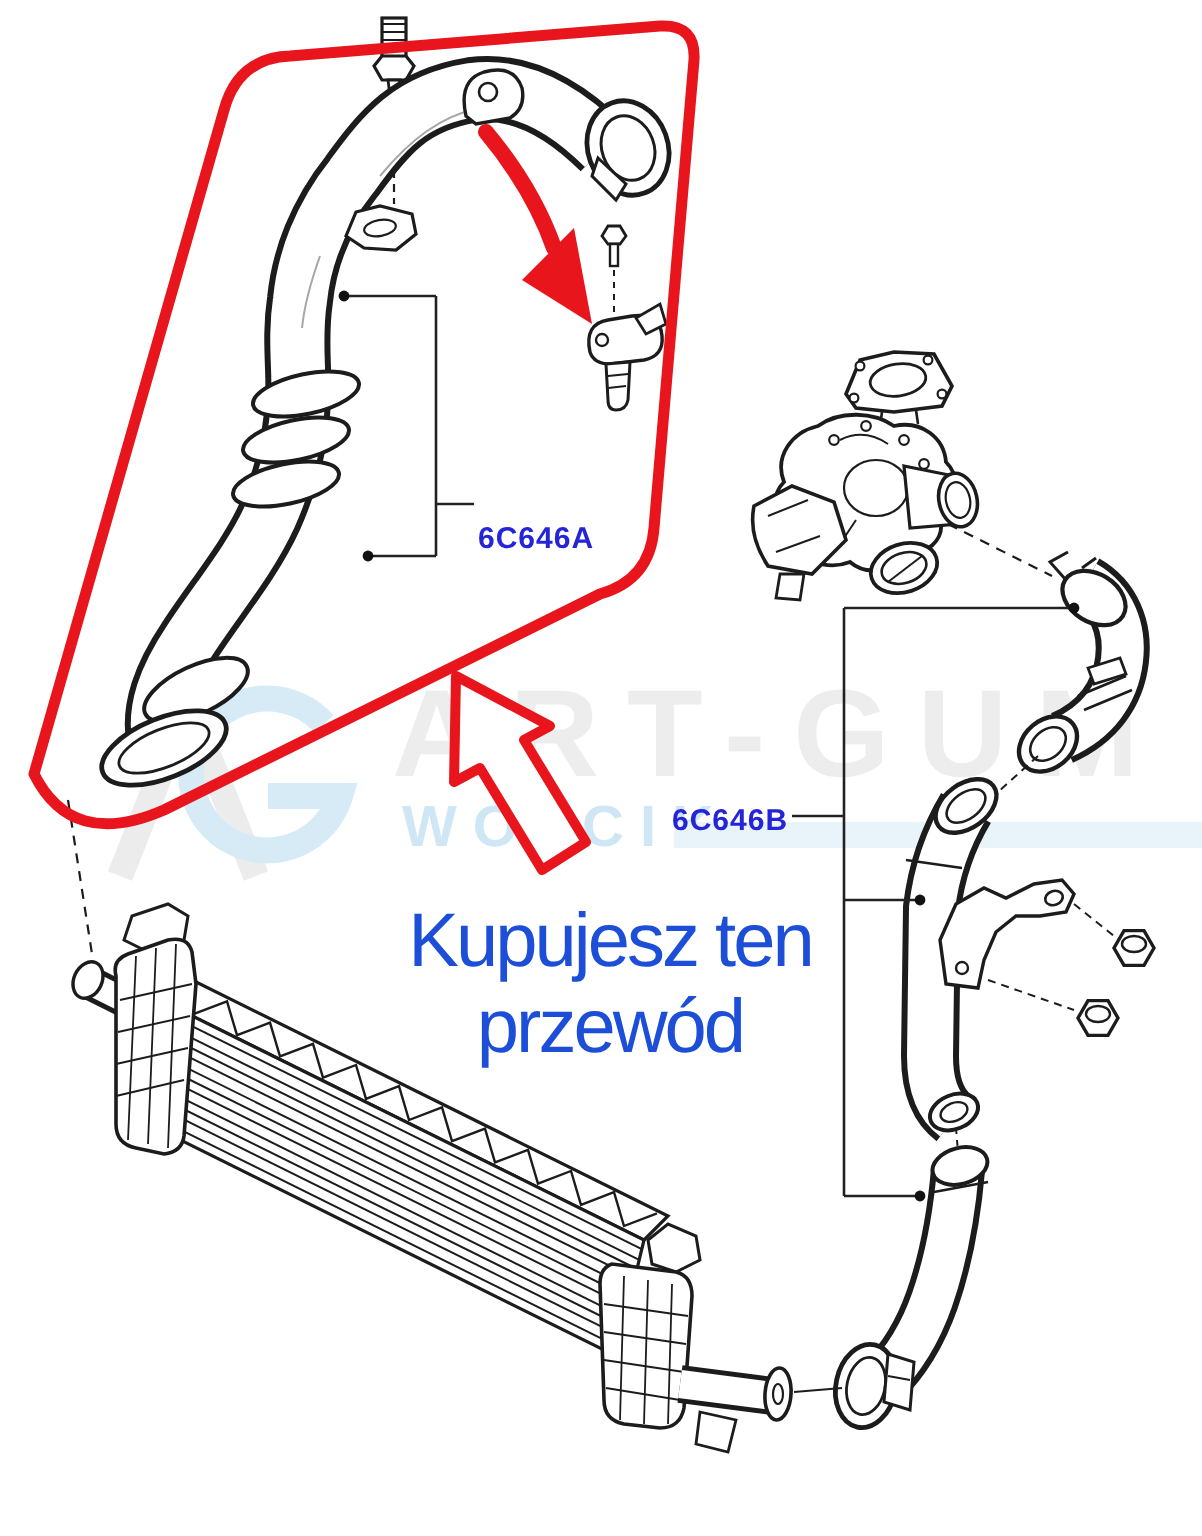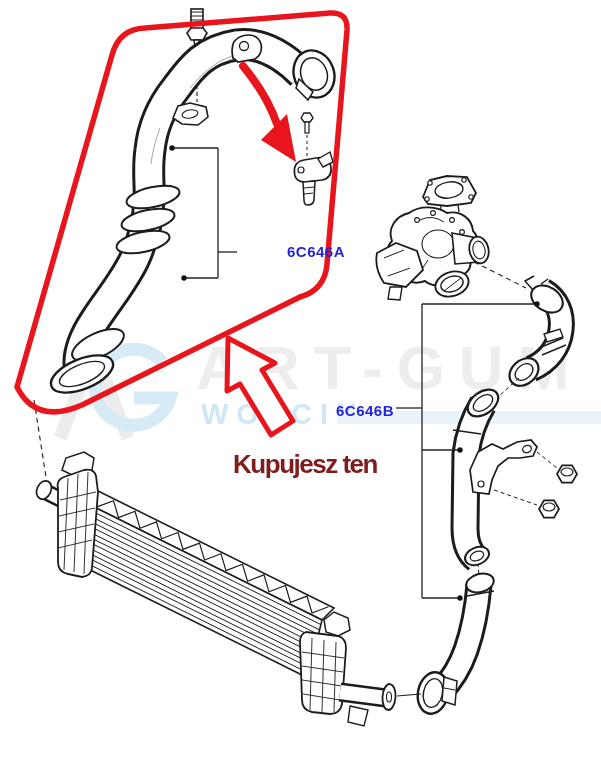--- a/index.html
+++ b/index.html
@@ -12,24 +12,24 @@
             color:#ededed;white-space:nowrap;}
   .wm-name{left:201px;top:398px;font-size:29px;font-weight:bold;letter-spacing:8px;
            color:#cfe7f5;white-space:nowrap;}
   .wm-band{left:337px;top:411px;width:264px;height:13px;background:#e9f3fa;}
   .wm-logo{left:50px;top:340px;}
   
   #art{left:0;top:0;z-index:1;}
   
   .part-label{z-index:2;font-size:15px;font-weight:bold;color:#2424d8;letter-spacing:0.5px;
               white-space:nowrap;}
-  .label-a{left:239px;top:243px;margin-left:48px;}
+  .label-a{left:239px;top:261px;}
   .label-b{left:336px;top:402px;text-align:center;}
-  .buy-note{z-index:2;left:165px;top:450px;width:280px;text-align:center;color:#7f1d1d;
-            font-size:26px;font-weight:bold;line-height:1.12;letter-spacing:-1.5px;}
+  .buy-note{z-index:2;left:165px;top:450px;width:280px;text-align:center;color:#1d4ed8;
+            font-size:38px;font-weight:normal;line-height:1.12;letter-spacing:-1.5px;}
 </style>
 </head>
 <body>
 
 <div id="stage">
 
   <div class="wm wm-brand">ART-GUM</div>
   <div class="wm wm-name">WOJCIK</div>
   <div class="wm wm-band"></div>
   <svg class="wm wm-logo" width="140" height="110" viewBox="0 0 140 110">
@@ -241,14 +241,15 @@
       <path d="M 243,66 C 258,84 270,104 277,124" fill="none" stroke="#e8151c" stroke-width="8" stroke-linecap="round"></path>
       <polygon points="296,162 261,140 287,114" fill="#e8151c" stroke="none"></polygon>
       <polygon points="228,338 275,363 262,370 293,421 271,435 240,384 227,391" fill="#ffffff" stroke="#e8151c" stroke-width="5" stroke-linejoin="round"></polygon>
     </g>
   </svg>
 
   <div class="part-label label-a">6C646A</div>
   <div class="part-label label-b">6C646B</div>
   <div class="buy-note">
     <div>Kupujesz ten</div>
+    <div>przewód</div>
   </div>
 </div>
 
 </body></html>

